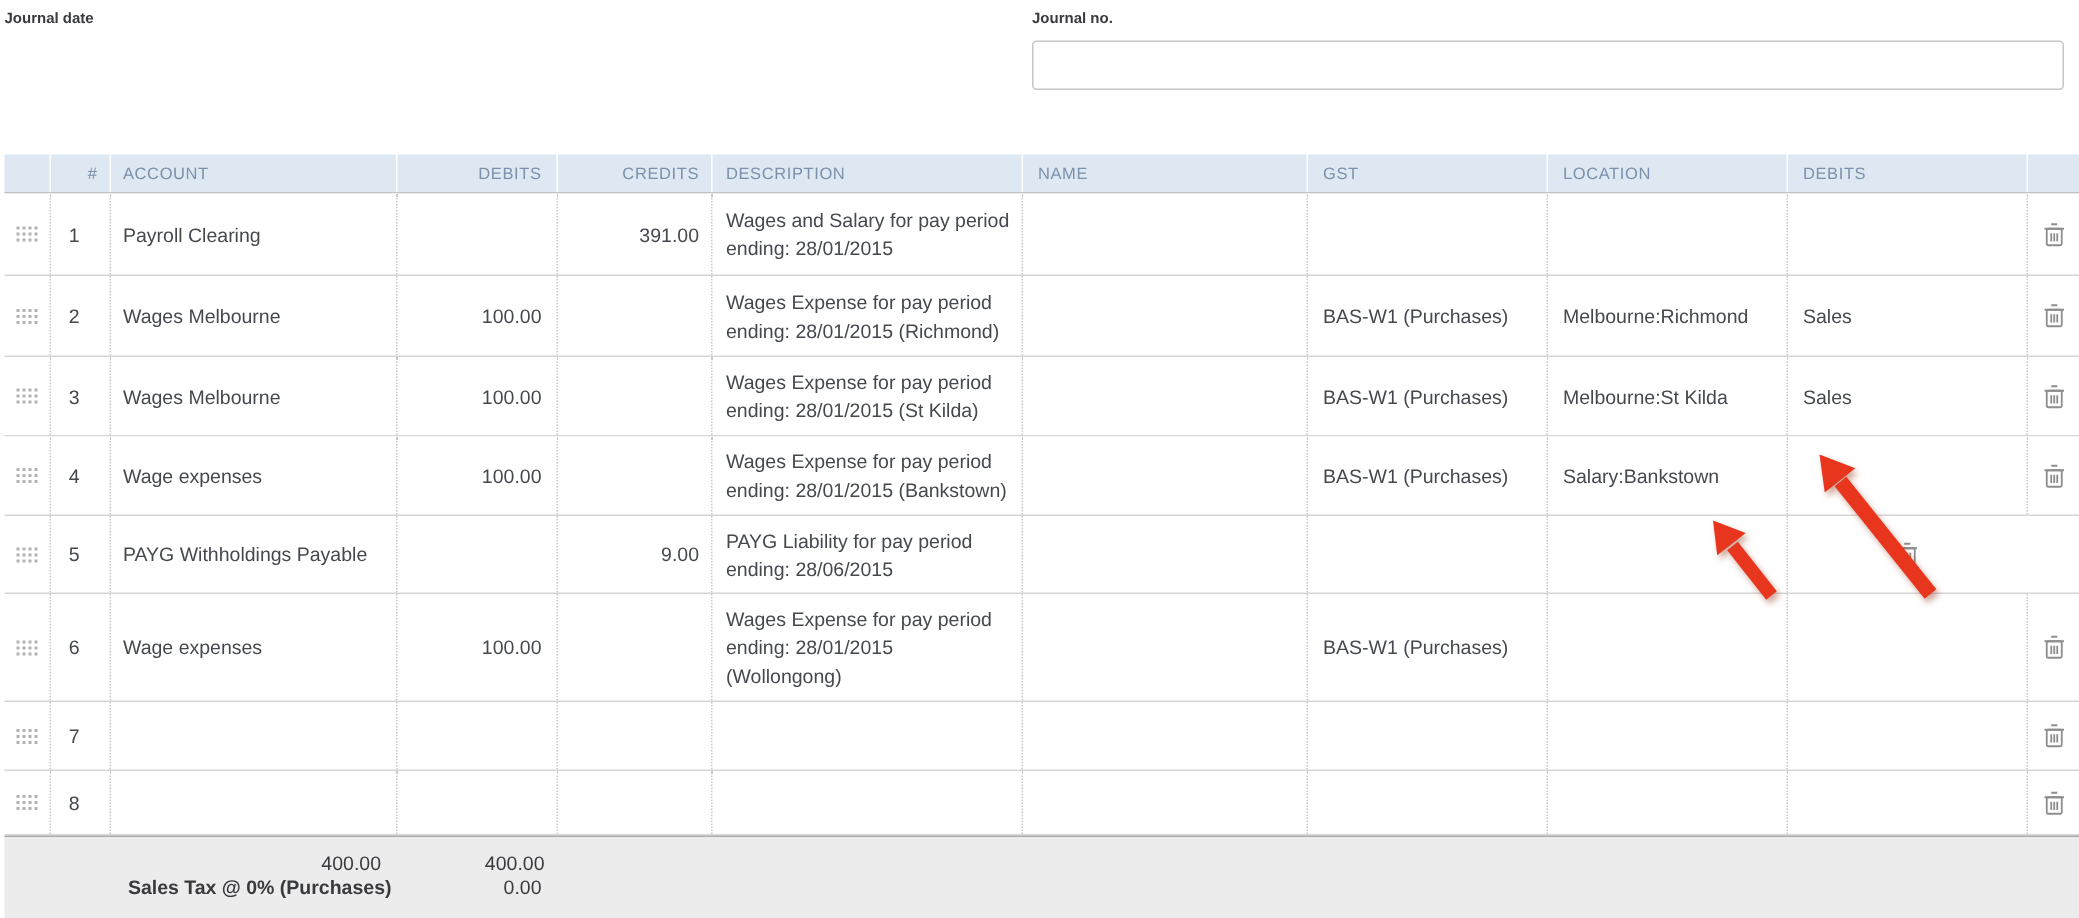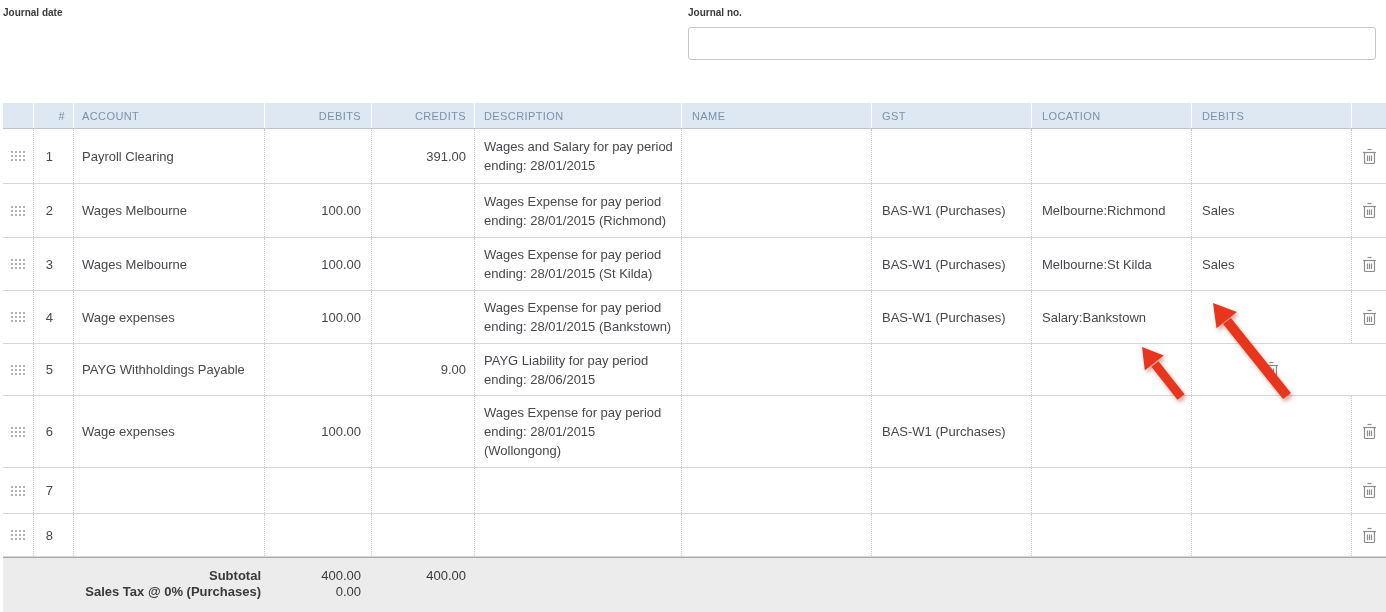--- a/index.html
+++ b/index.html
@@ -330,21 +330,20 @@
                   <line x1="7.5" y1="7.5" x2="7.5" y2="13"></line>
                   <line x1="9.5" y1="7.5" x2="9.5" y2="13"></line>
                 </g>
               </svg></button>
           </div>
       </div>
     </div>
 
     <div class="tfoot">
       <div class="fline">
-        <div class="flabel">Subtotal</div>
         <div class="fdeb">400.00</div>
         <div class="fcred">400.00</div>
         <div></div>
       </div>
       <div class="fline fline2">
         <div class="flabel">Sales Tax @ 0% (Purchases)</div>
         <div class="fdeb">0.00</div>
         <div></div>
         <div></div>
       </div>

